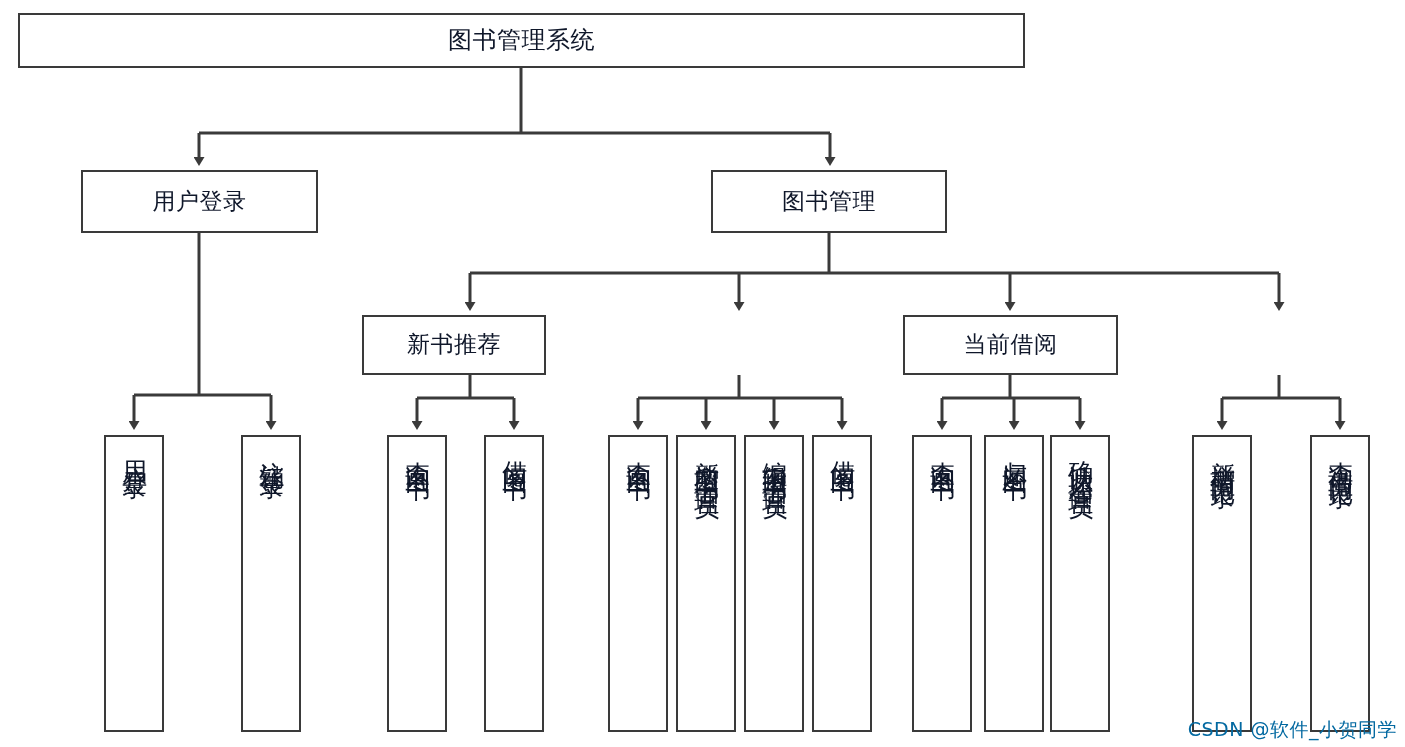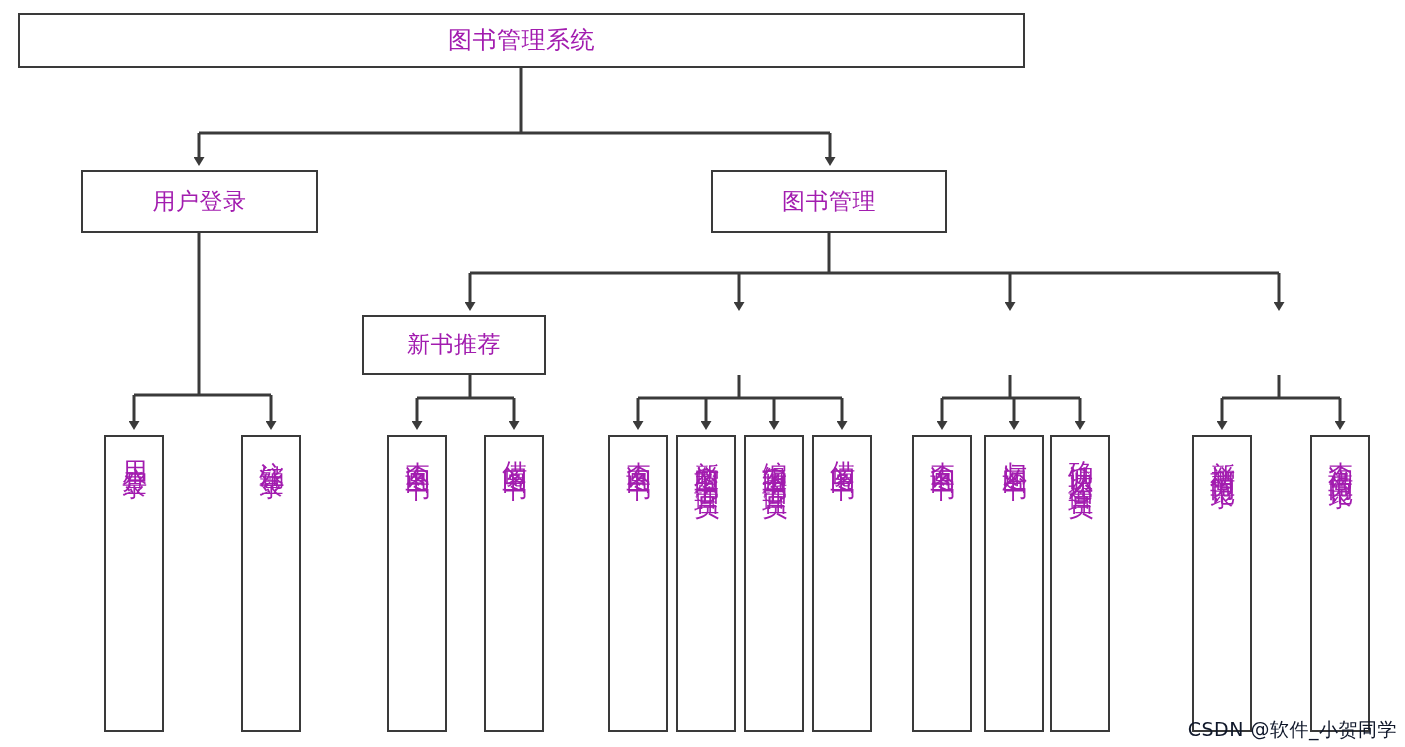--- a/index.html
+++ b/index.html
@@ -30,21 +30,21 @@
     position: absolute;
     box-sizing: border-box;
     background: #ffffff;
     border: 2px solid #3a3a3a;
     display: flex;
     align-items: center;
     justify-content: center;
     z-index: 3;
   }
   .node .label {
-    color: #a21caf;
+    color: #0f172a;
     line-height: 1.18;
     letter-spacing: 0.5px;
     text-align: center;
     white-space: nowrap;
   }
   
   .node.h .label {
     font-size: 23px;
   }
   .node.root .label {
@@ -62,21 +62,21 @@
     line-height: 1.05;
     letter-spacing: 5px;
     white-space: pre-wrap;
     max-height: 286px;
   }
   .watermark {
     position: absolute;
     right: 8px;
     bottom: 4px;
     font-size: 19px;
-    color: #0f172a;
+    color: #0369a1;
     letter-spacing: 0.5px;
     white-space: nowrap;
     z-index: 6;
     font-family: "DejaVu Sans", "Liberation Sans", sans-serif;
   }
 </style>
 </head>
 <body>
 
 <div id="canvas">
@@ -138,20 +138,23 @@
   <div class="node h" style="left: 81px; top: 170px; width: 237px; height: 63px;">
     <span class="label">用户登录</span>
   </div>
   <div class="node h" style="left: 711px; top: 170px; width: 236px; height: 63px;">
     <span class="label">图书管理</span>
   </div>
 
   <div class="node h" style="left: 362px; top: 315px; width: 184px; height: 60px;">
     <span class="label">新书推荐</span>
   </div>
+  <div class="node h" style="left: 903px; top: 315px; width: 215px; height: 60px;">
+    <span class="label">当前借阅</span>
+  </div>
 
   <div class="node v" style="left: 104px; top: 435px; width: 60px; height: 297px;">
     <span class="label">用户登录</span>
   </div>
   <div class="node v" style="left: 241px; top: 435px; width: 60px; height: 297px;">
     <span class="label">注销登录</span>
   </div>
   <div class="node v" style="left: 387px; top: 435px; width: 60px; height: 297px;">
     <span class="label">查询图书</span>
   </div>

